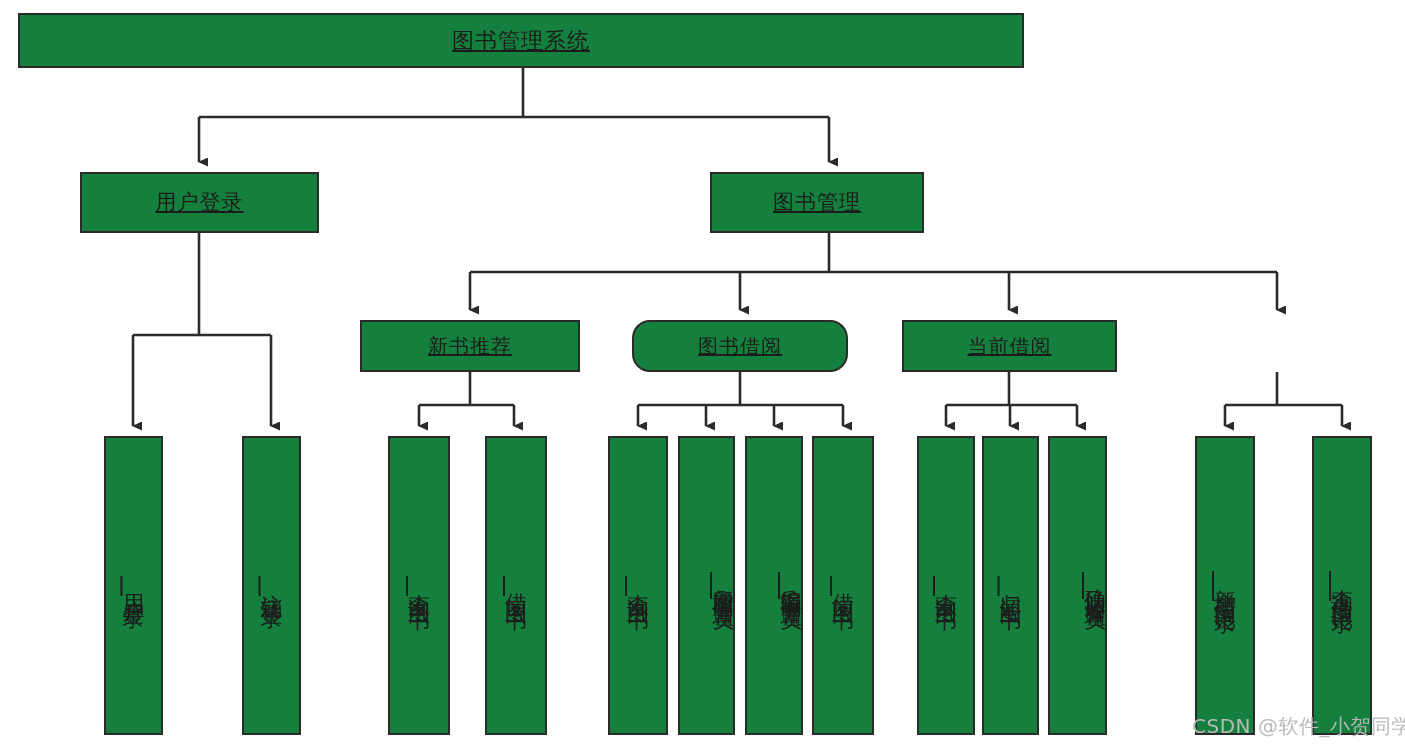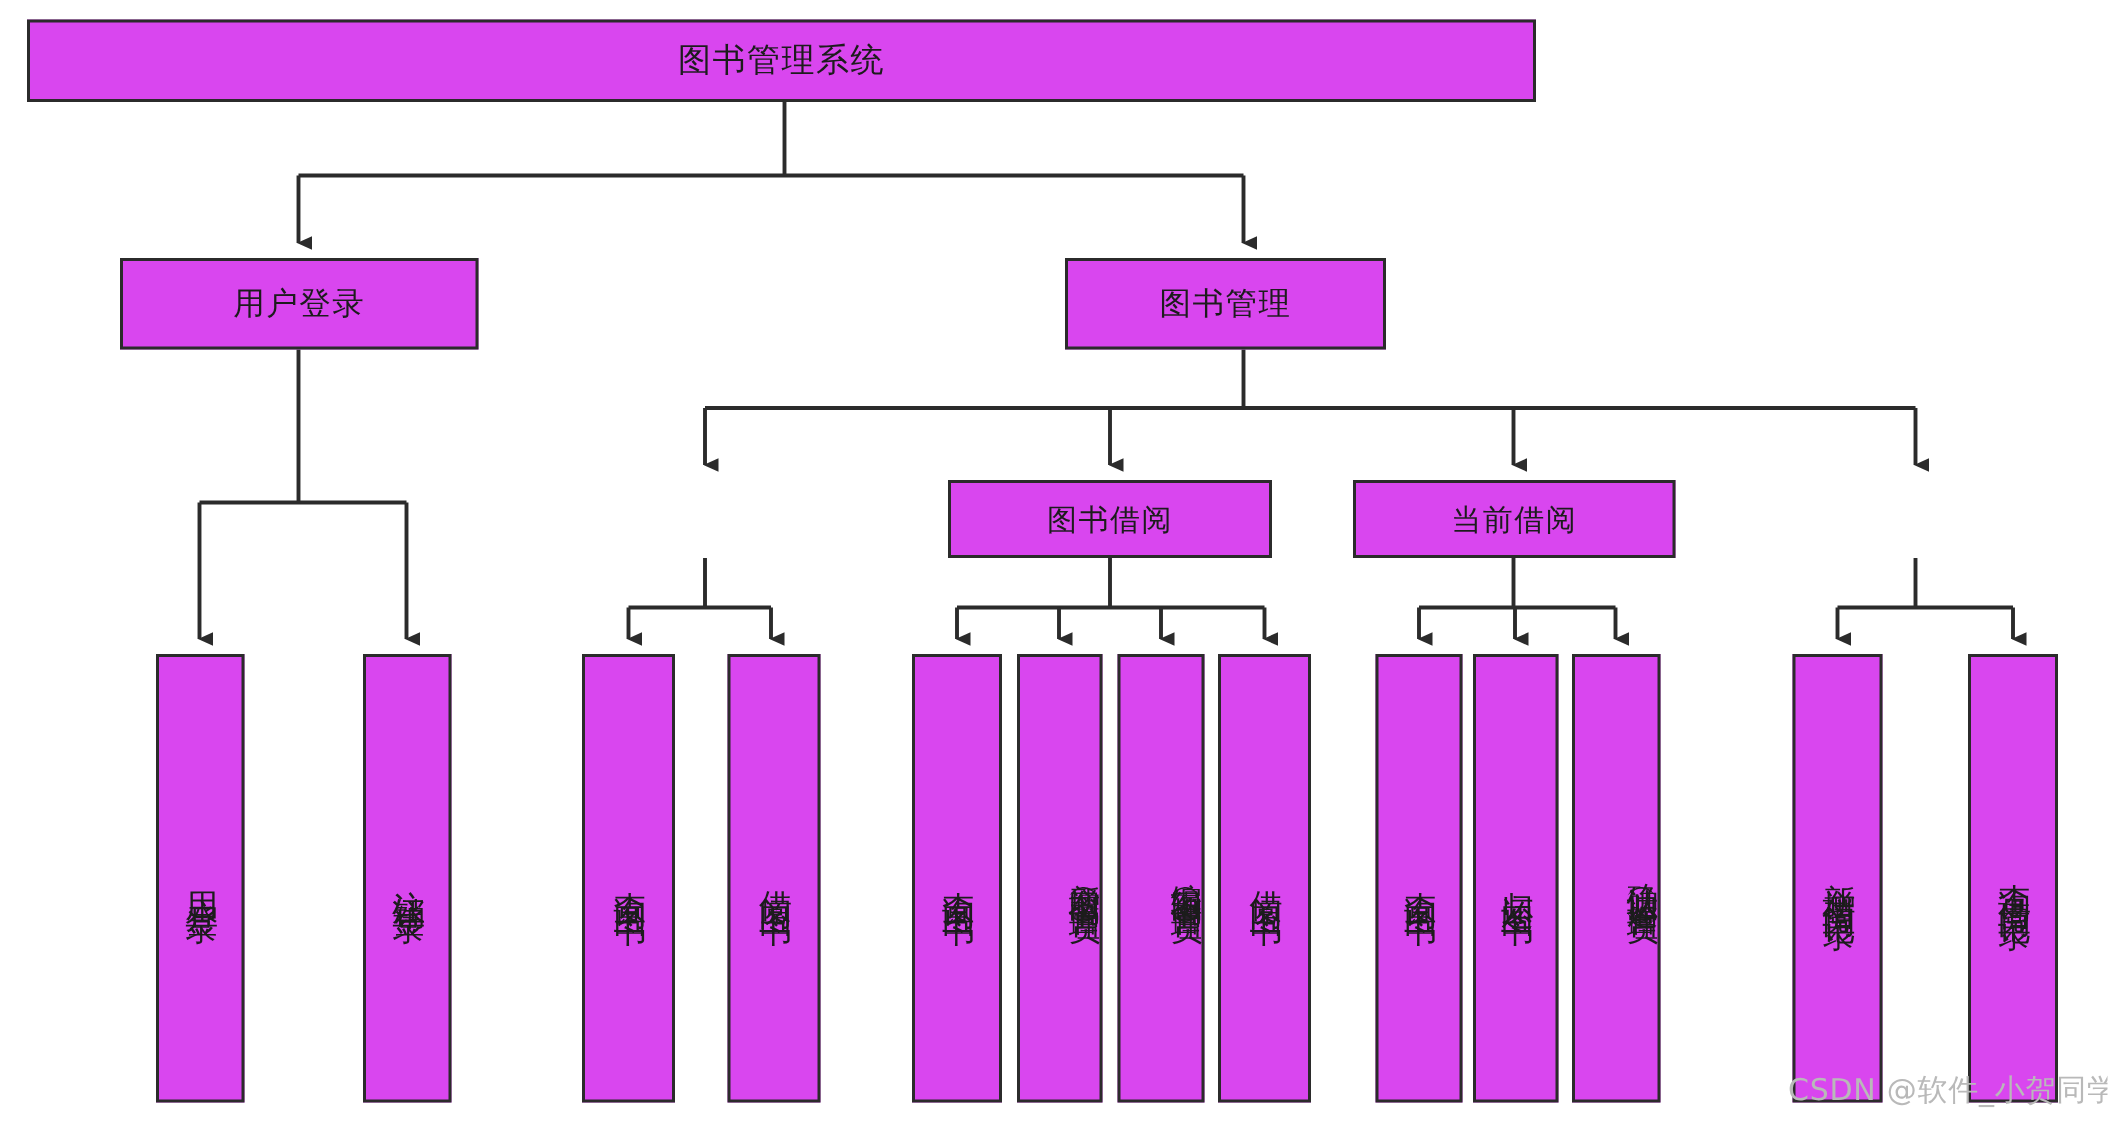--- a/index.html
+++ b/index.html
@@ -6,24 +6,24 @@
   html,body{margin:0;padding:0;}
   body{
     width:1405px;height:747px;background:#ffffff;overflow:hidden;
     font-family:"DejaVu Sans","Liberation Sans",sans-serif;
     color:#1a1a1a;
   }
   #stage{position:relative;width:1405px;height:747px;}
   svg.links{position:absolute;left:0;top:0;width:1405px;height:747px;}
   .node{
     position:absolute;box-sizing:border-box;
-    border:2px solid #2b2b2b;background:#d946ef;
+    border:2px solid #2b2b2b;background:#15803d;
     display:flex;align-items:center;justify-content:center;
     font-size:21px;line-height:1.25;letter-spacing:1px;
-    color:#1c1c1c;
+    color:#1c1c1c;text-decoration:underline;
   }
   .node.root{font-size:22px;}
   .node.level2{font-size:21px;}
   .node.level3{font-size:20px;}
   .leaf{
     writing-mode:vertical-rl;text-orientation:upright;
     font-size:22px;letter-spacing:5px;line-height:1;
     padding:6px 0;white-space:nowrap;
     align-items:center;justify-content:center;
   }
@@ -87,21 +87,22 @@
       <path d="M1225,405 L1225,426" marker-end="url(#arrow)"></path>
       <path d="M1342,405 L1342,426" marker-end="url(#arrow)"></path>
     </g>
   </svg>
 
   <div class="node root" style="left:18px;top:13px;width:1006px;height:55px;">图书管理系统</div>
 
   <div class="node level2" style="left:80px;top:172px;width:239px;height:61px;">用户登录</div>
   <div class="node level2" style="left:710px;top:172px;width:214px;height:61px;">图书管理</div>
 
-  <div class="node level3" style="left:632px;top:320px;width:216px;height:52px;">图书借阅</div>
+  <div class="node level3" style="left:360px;top:320px;width:220px;height:52px;">新书推荐</div>
+  <div class="node level3" style="left:632px;top:320px;width:216px;height:52px;border-radius:18px;">图书借阅</div>
   <div class="node level3" style="left:902px;top:320px;width:215px;height:52px;">当前借阅</div>
 
   <div class="node leaf" style="left:104px;top:436px;width:59px;height:299px;">用户登录</div>
   <div class="node leaf" style="left:242px;top:436px;width:59px;height:299px;">注销登录</div>
 
   <div class="node leaf" style="left:388px;top:436px;width:62px;height:299px;">查询图书</div>
   <div class="node leaf" style="left:485px;top:436px;width:62px;height:299px;">借阅图书</div>
 
   <div class="node leaf" style="left:608px;top:436px;width:60px;height:299px;">查询图书</div>
   <div class="node leaf tall" style="left:678px;top:436px;width:57px;height:299px;">新增图书（管理员）</div>

